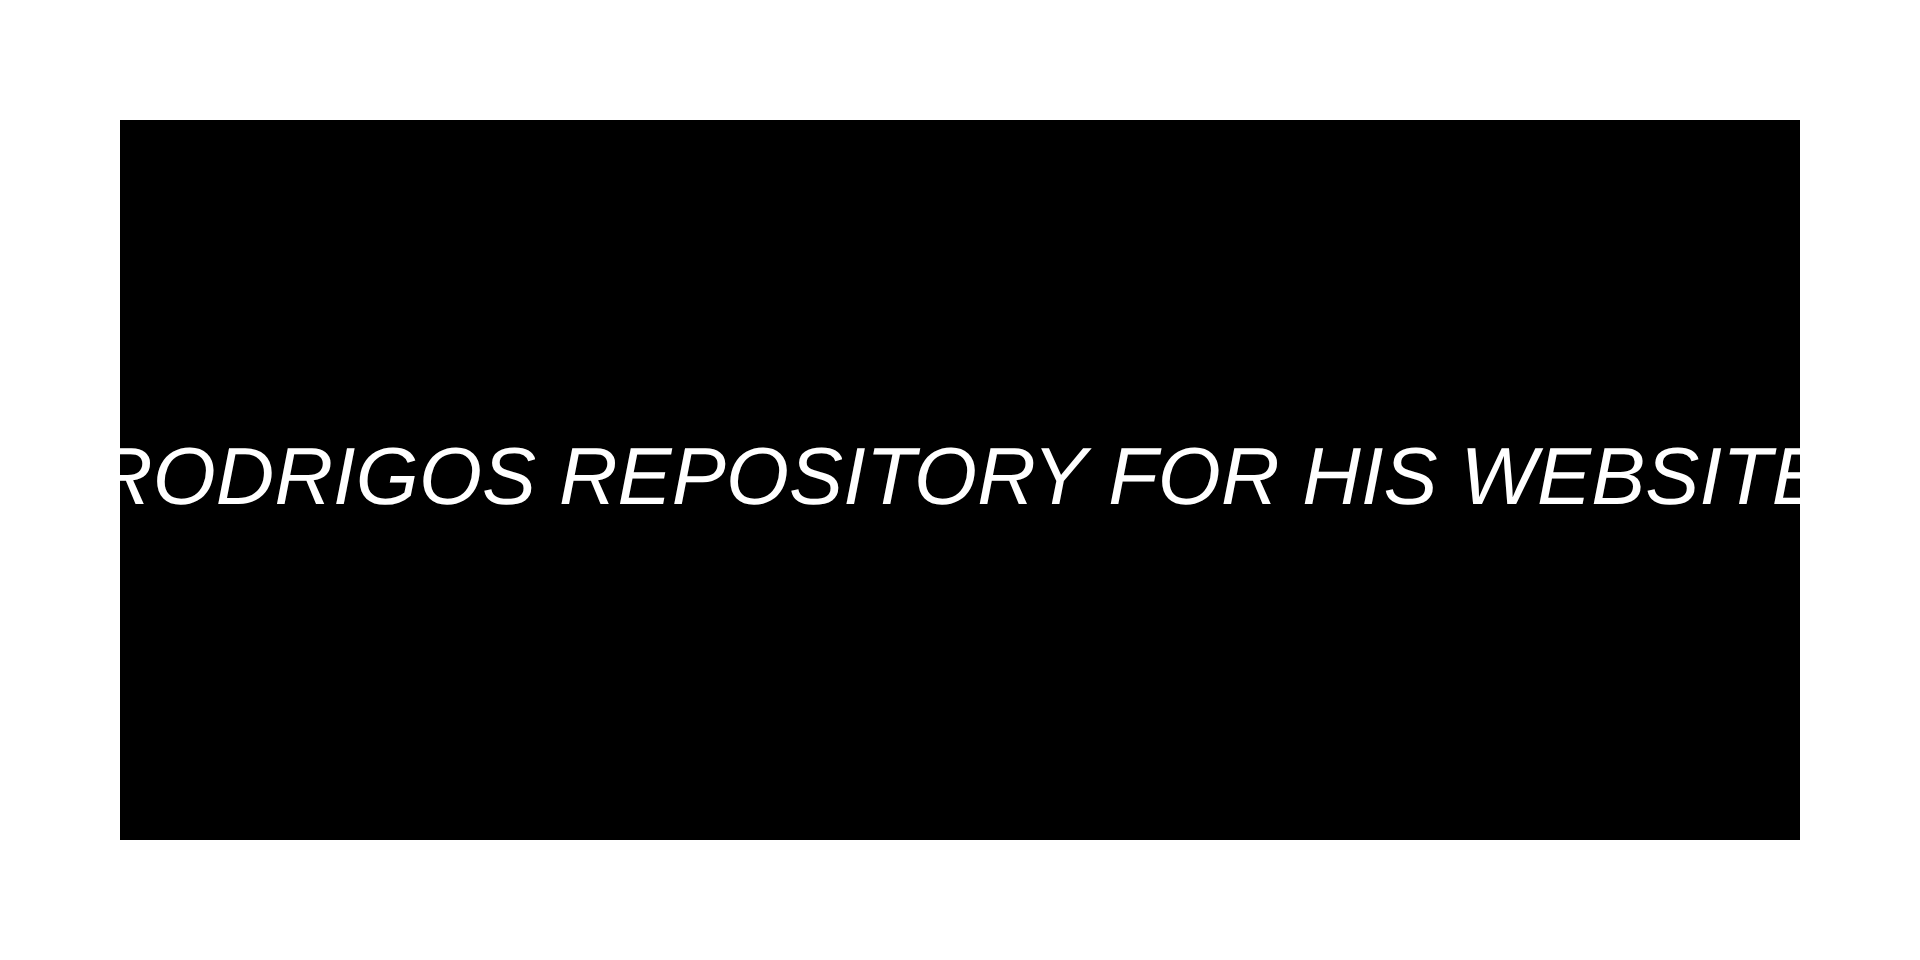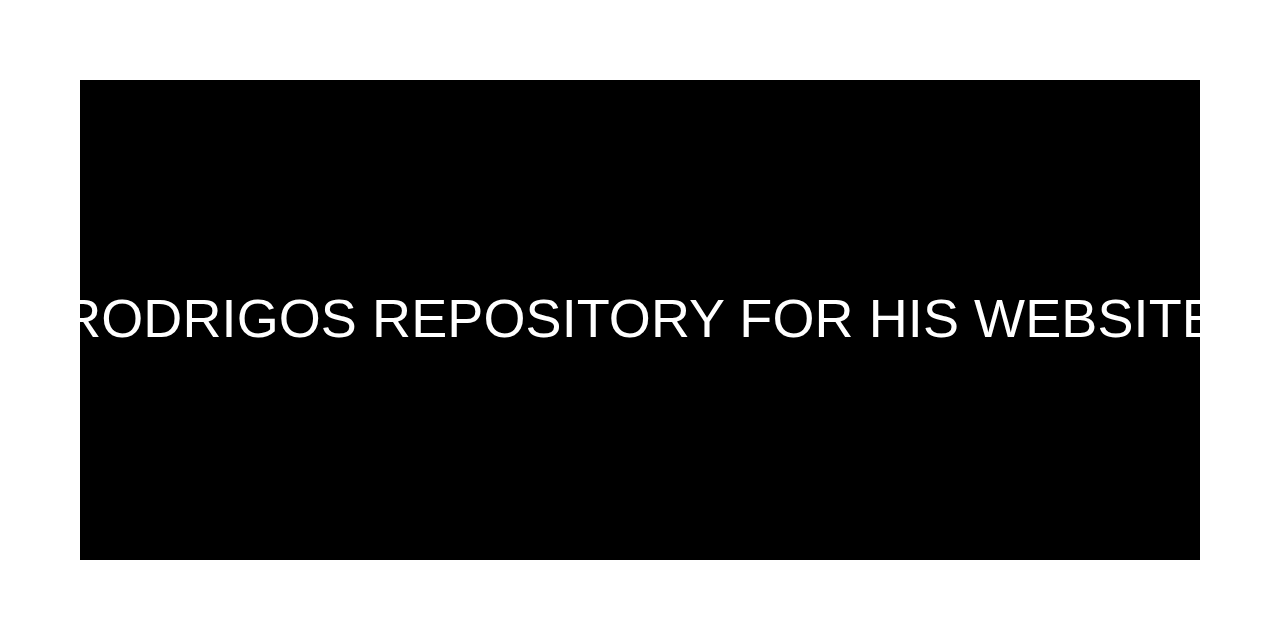--- a/index.html
+++ b/index.html
@@ -48,20 +48,21 @@
     color: #ffffff;
     font-family: "Liberation Sans", sans-serif;
     font-size: 54px;
     font-weight: 400;
     line-height: 1.08;
     letter-spacing: 0.1px;
     text-align: center;
     white-space: nowrap;
     margin: 0;
     padding: 0;
+    font-style: italic;
   }
 </style>
 </head>
 <body>
 
 <div id="stage">
 
   <div id="banner">
 
     <div id="banner-inner">

